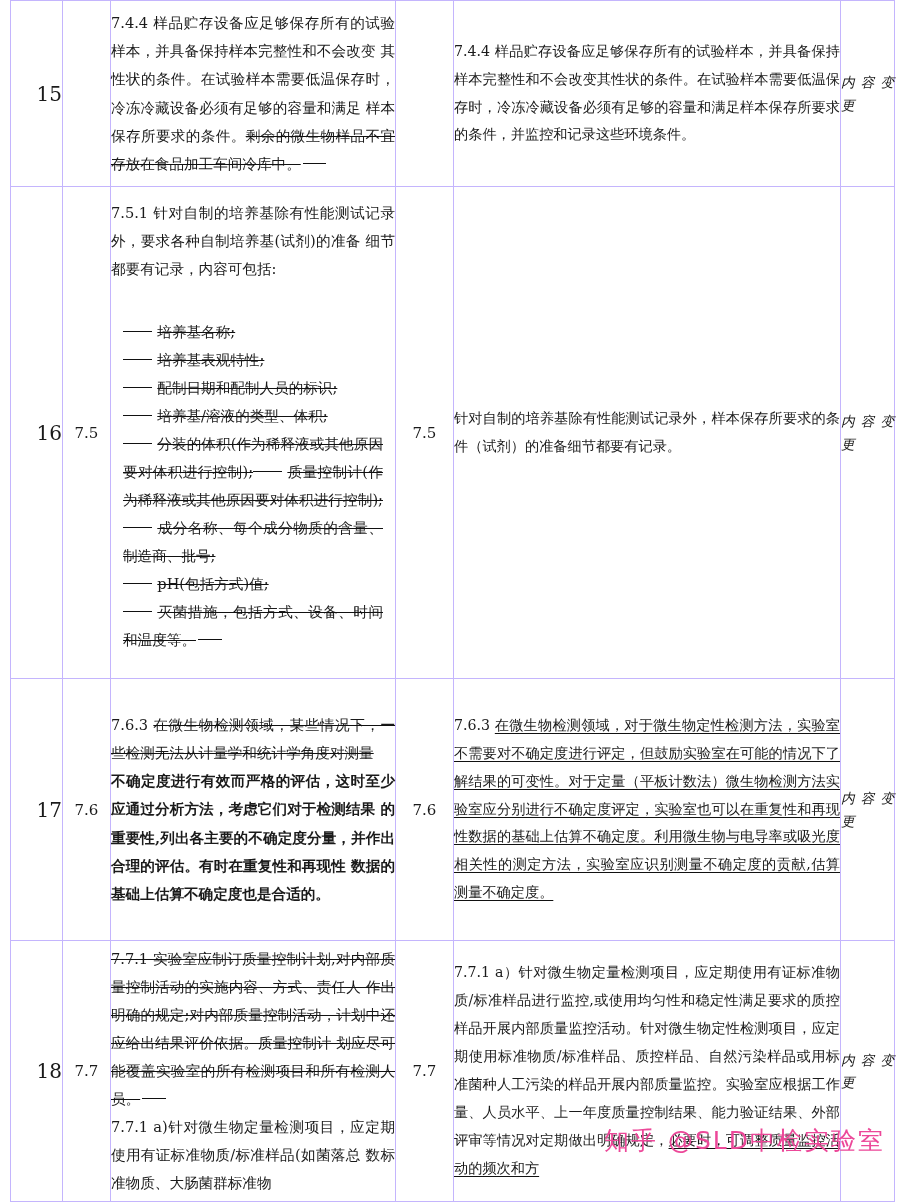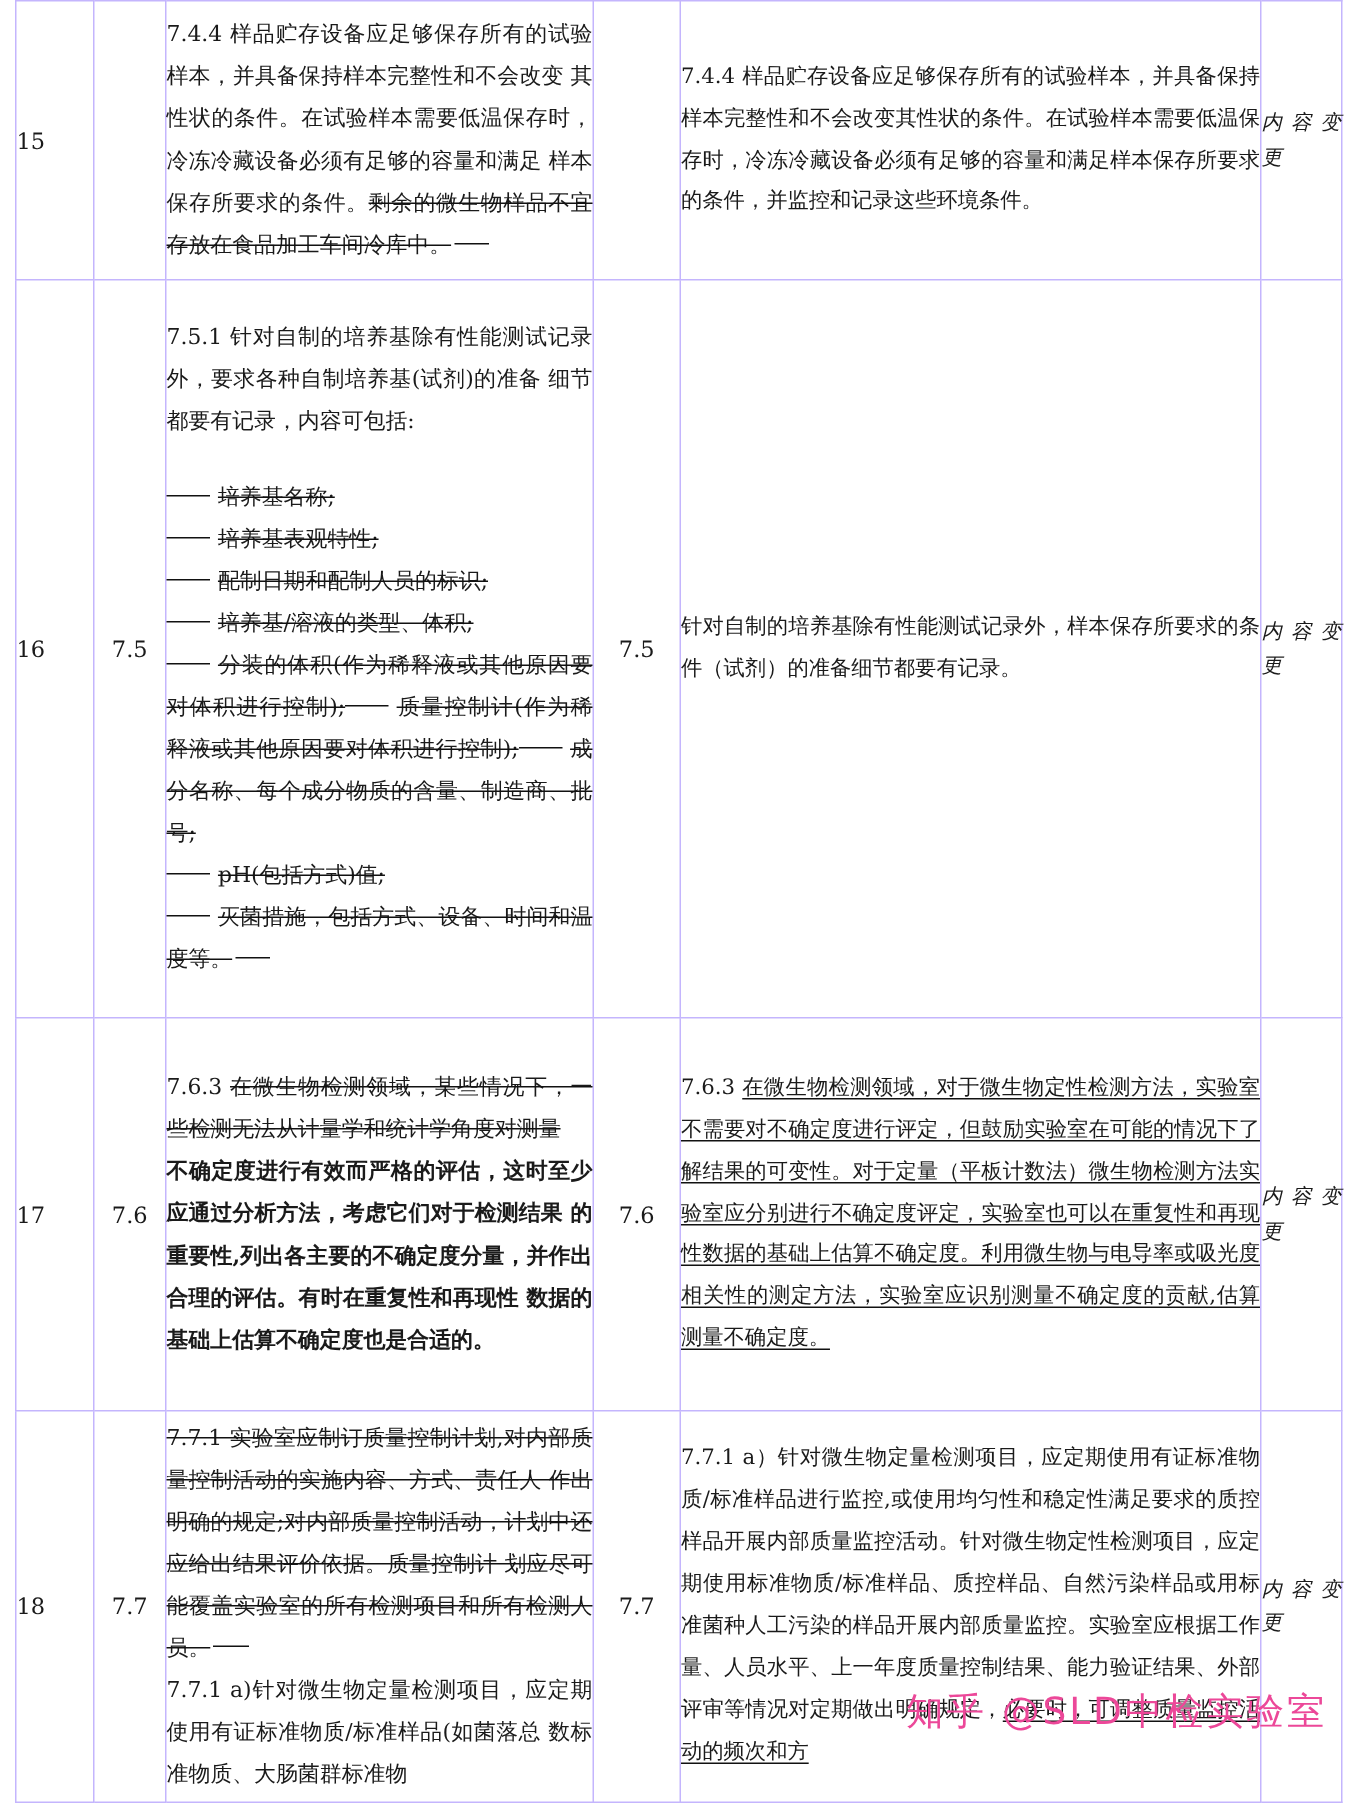--- a/index.html
+++ b/index.html
@@ -31,22 +31,22 @@
   }
   
   col.c-no     { width: 52px; }
   col.c-oldno  { width: 48px; }
   col.c-oldtxt { width: 285px; }
   col.c-newno  { width: 58px; }
   col.c-newtxt { width: 387px; }
   col.c-remark { width: 54px; }
 
   .num-cell {
-    text-align: left;
-    font-size: 15px;
+    text-align: right;
+    font-size: 20px;
     font-family: "DejaVu Serif", "Liberation Serif", serif;
     vertical-align: middle;
   }
   .clause-cell {
     text-align: center;
     font-size: 15px;
     vertical-align: middle;
     font-family: "DejaVu Serif", "Liberation Serif", serif;
   }
   .body-cell {
@@ -83,21 +83,21 @@
     text-decoration-color: #111;
   }
   .under {
     text-decoration: underline;
     text-decoration-thickness: 1.1px;
     text-decoration-color: #111;
     text-underline-offset: 3px;
   }
   ul.dash-list {
     list-style: none;
-    margin: 0;
+    margin: 12px;
     padding: 0;
   }
   ul.dash-list li {
     margin: 0;
     text-align: justify;
     text-justify: inter-ideograph;
     text-indent: 0;
   }
   .dash {
     display: inline-block;

